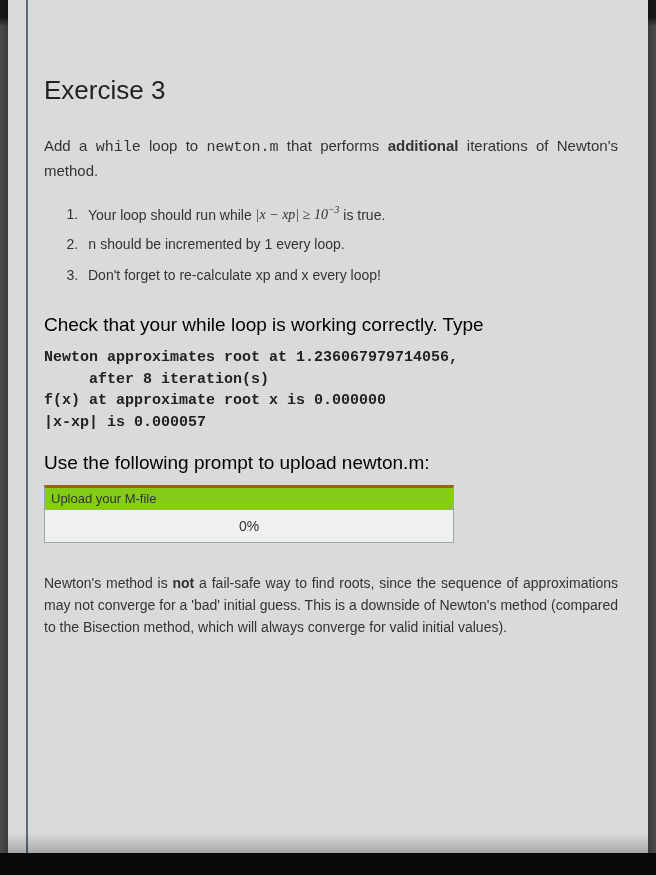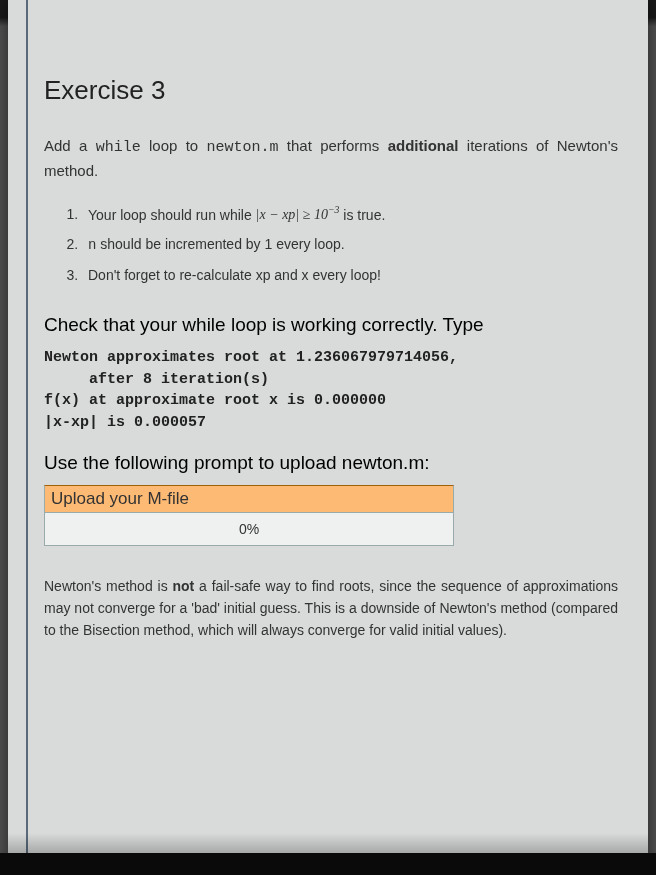--- a/index.html
+++ b/index.html
@@ -108,25 +108,25 @@
       border: 1px solid #888;
       border-radius: 3px;
       padding: 2px 10px;
       font-size: 13px;
       color: #222;
       cursor: pointer;
       font-family: inherit;
     }
     .caption-row {
       border: 1px solid #9aa;
-      border-top: 1px solid #a16207;
+      border-top: 3px solid #a16207;
       border-bottom: none;
-      background: #fdba74;
+      background: #84cc16;
       padding: 3px 6px;
-      font-size: 17px;
+      font-size: 13px;
       color: #333;
       width: 410px;
     }
     .progress-row {
       border: 1px solid #9aa;
       background: #eef1ef;
       padding: 8px 6px;
       font-size: 14px;
       color: #333;
       width: 410px;

